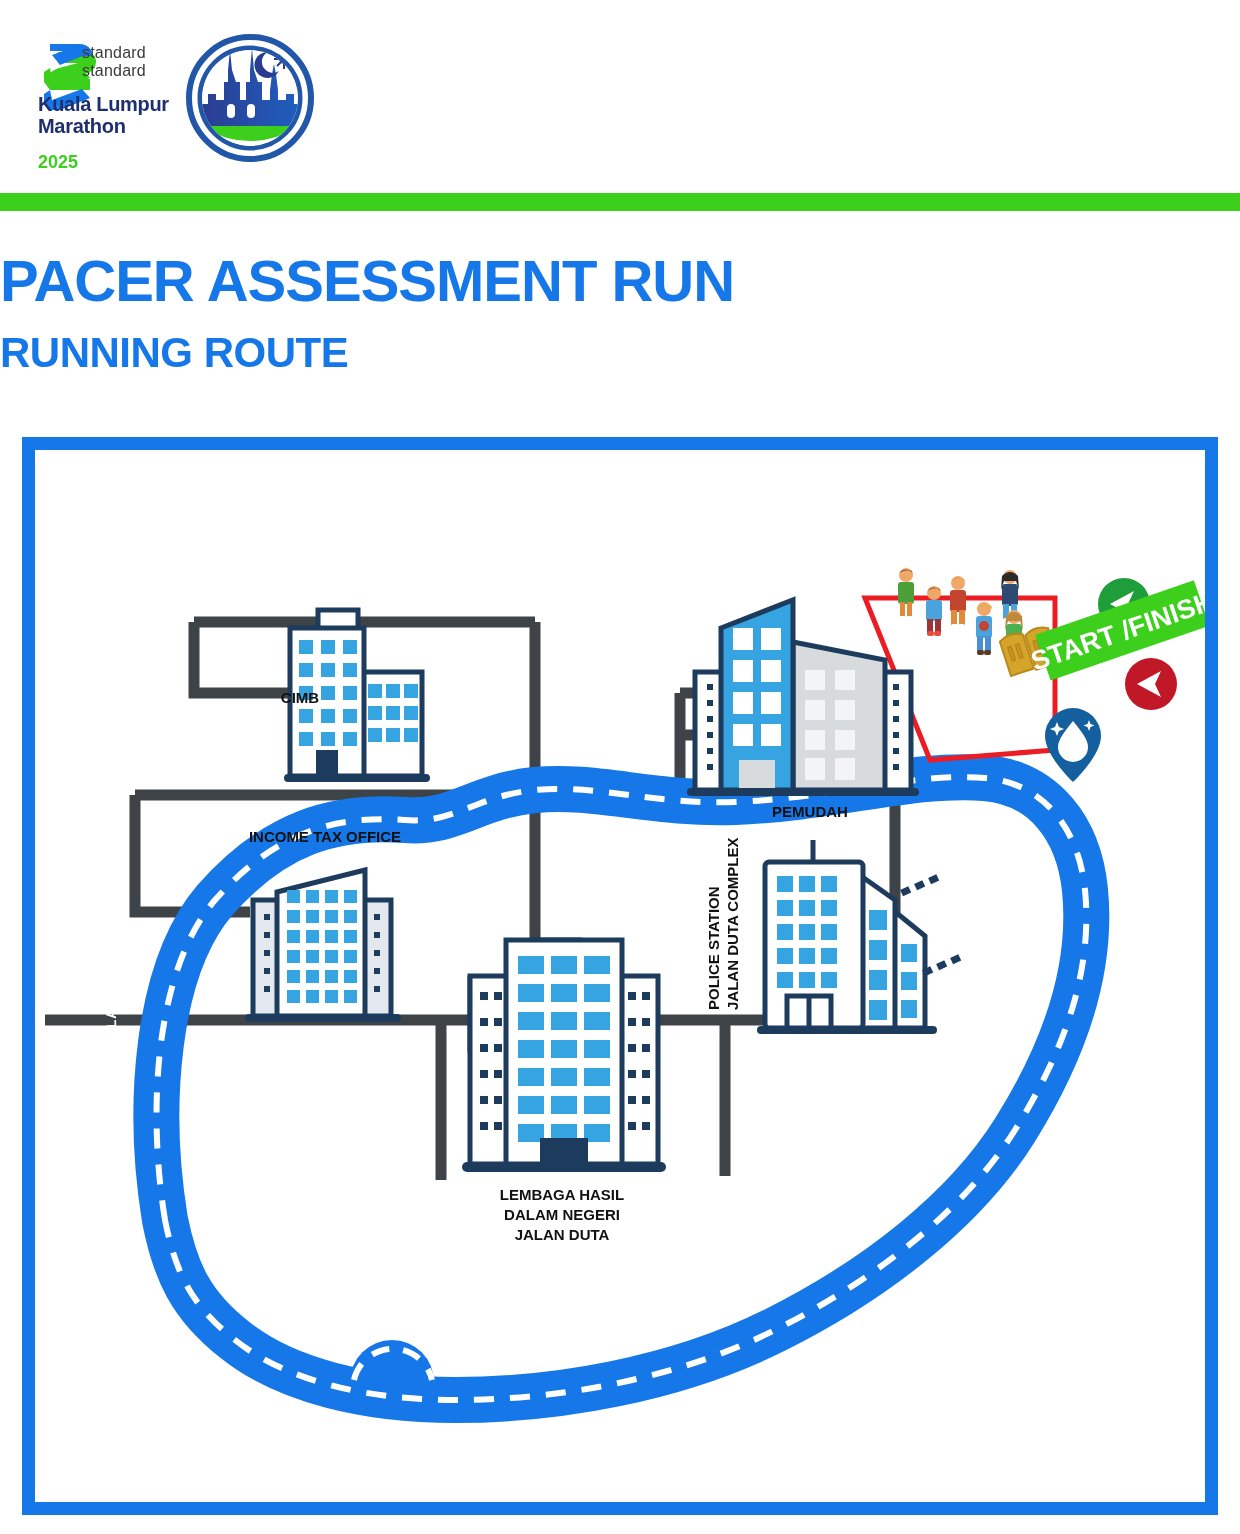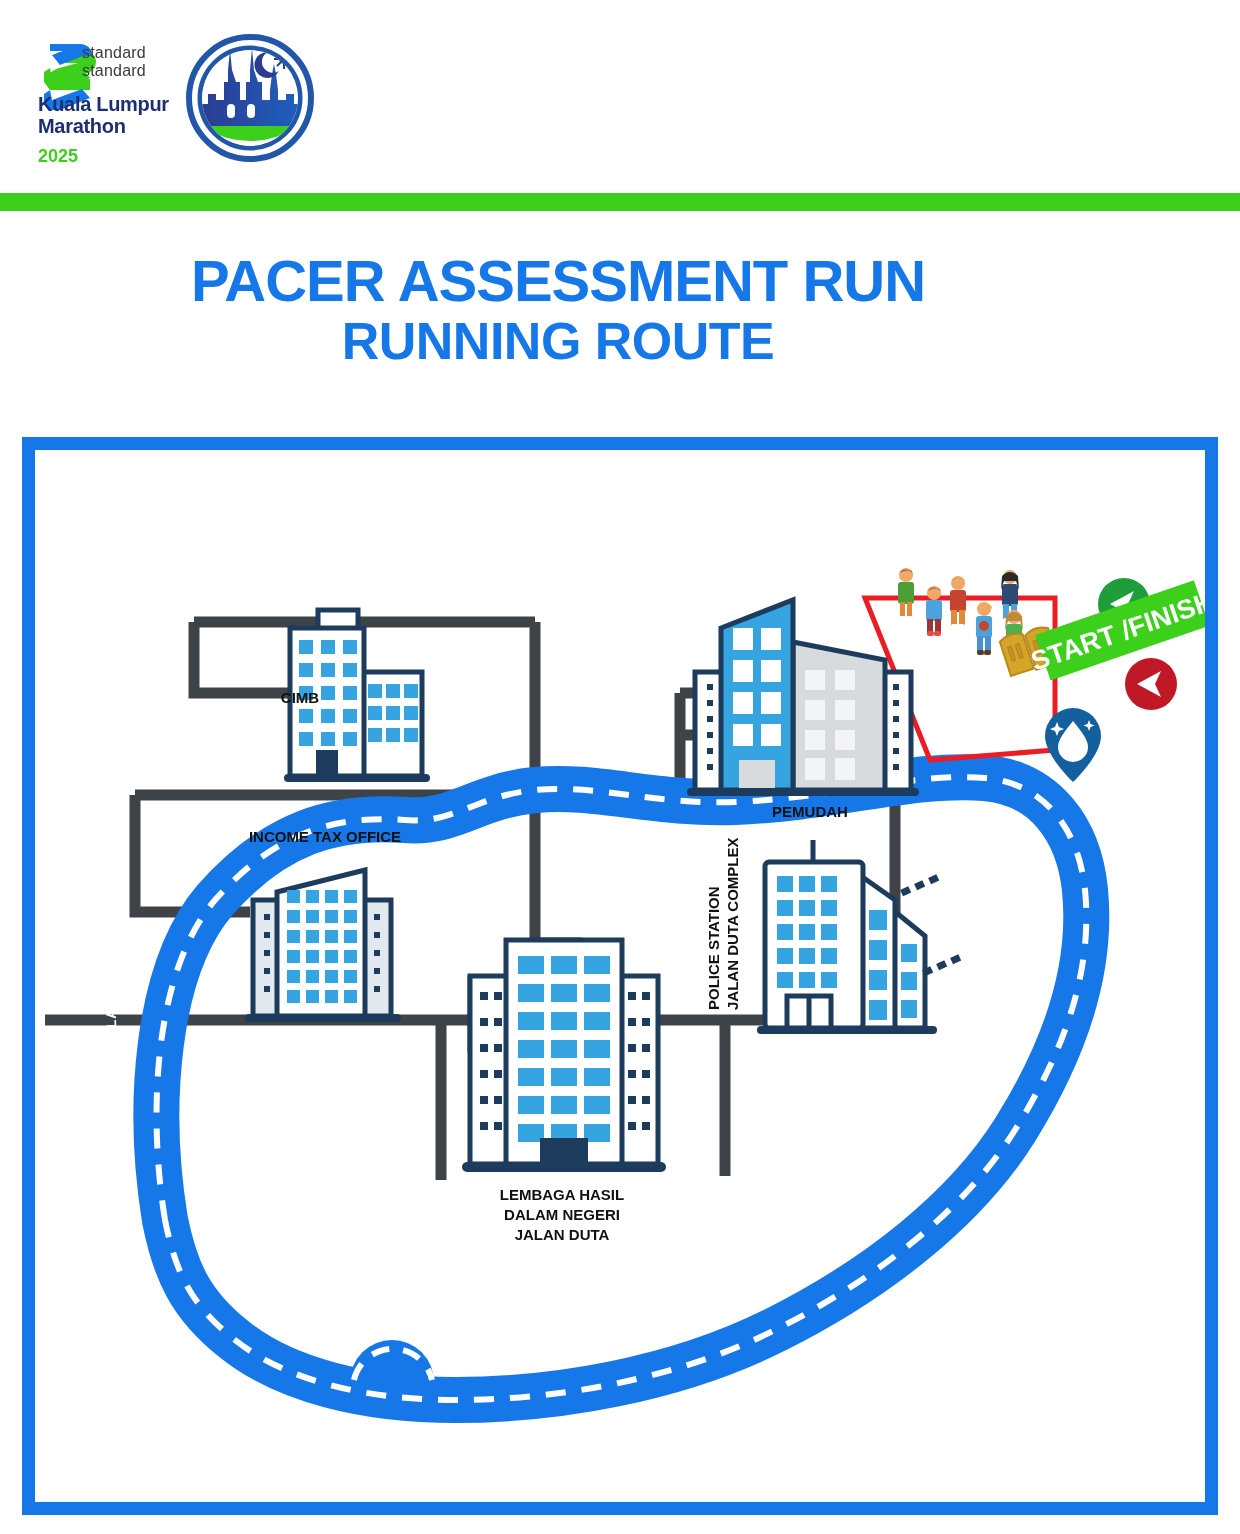--- a/index.html
+++ b/index.html
@@ -9,28 +9,28 @@
     font-family:"Liberation Sans", sans-serif;
     position:relative;overflow:hidden;
   }
   
   #header{position:absolute;left:0;top:0;width:1216px;height:193px;background:#fff;}
   #sc-logo{position:absolute;left:38px;top:38px;width:140px;height:125px;}
   #sc-wordmark{position:absolute;left:82px;top:44px;width:100px;height:40px;}
   .sc-word{font-size:16px;color:#3b3b3b;letter-spacing:.2px;line-height:18px;font-weight:400;}
   #sc-kl{position:absolute;left:38px;top:93px;width:150px;}
   .kl-line{font-size:20px;font-weight:bold;color:#1d2f6f;line-height:22px;letter-spacing:-.3px;}
-  .kl-year{font-size:18px;font-weight:bold;color:#3ccf1c;line-height:22px;margin-top:8px;}
+  .kl-year{font-size:18px;font-weight:bold;color:#3ccf1c;line-height:22px;margin-top:14px;}
   #kl-badge{position:absolute;left:186px;top:34px;width:128px;height:128px;}
   #green-bar{position:absolute;left:0;top:193px;width:1240px;height:18px;background:#3ccf1c;}
 
   
-  #title-block{position:absolute;left:0;top:250px;width:1116px;text-align:center;}
+  #title-block{position:absolute;left:0;top:250px;width:1116px;text-align:left;}
   #main-title{font-size:58px;font-weight:bold;color:#1678e8;letter-spacing:-1px;line-height:62px;}
-  #sub-title{font-size:52px;font-weight:bold;color:#1678e8;letter-spacing:-.5px;line-height:50px;margin-top:4px;}
+  #sub-title{font-size:42px;font-weight:bold;color:#1678e8;letter-spacing:-.5px;line-height:50px;margin-top:16px;}
 
   
   #map-frame{
     position:absolute;left:22px;top:437px;width:1196px;height:1078px;
     border:13px solid #1678e8;background:#fff;box-sizing:border-box;
   }
   #map-canvas{position:absolute;left:0;top:0;width:100%;height:100%;}
 </style>
 </head>
 <body>

